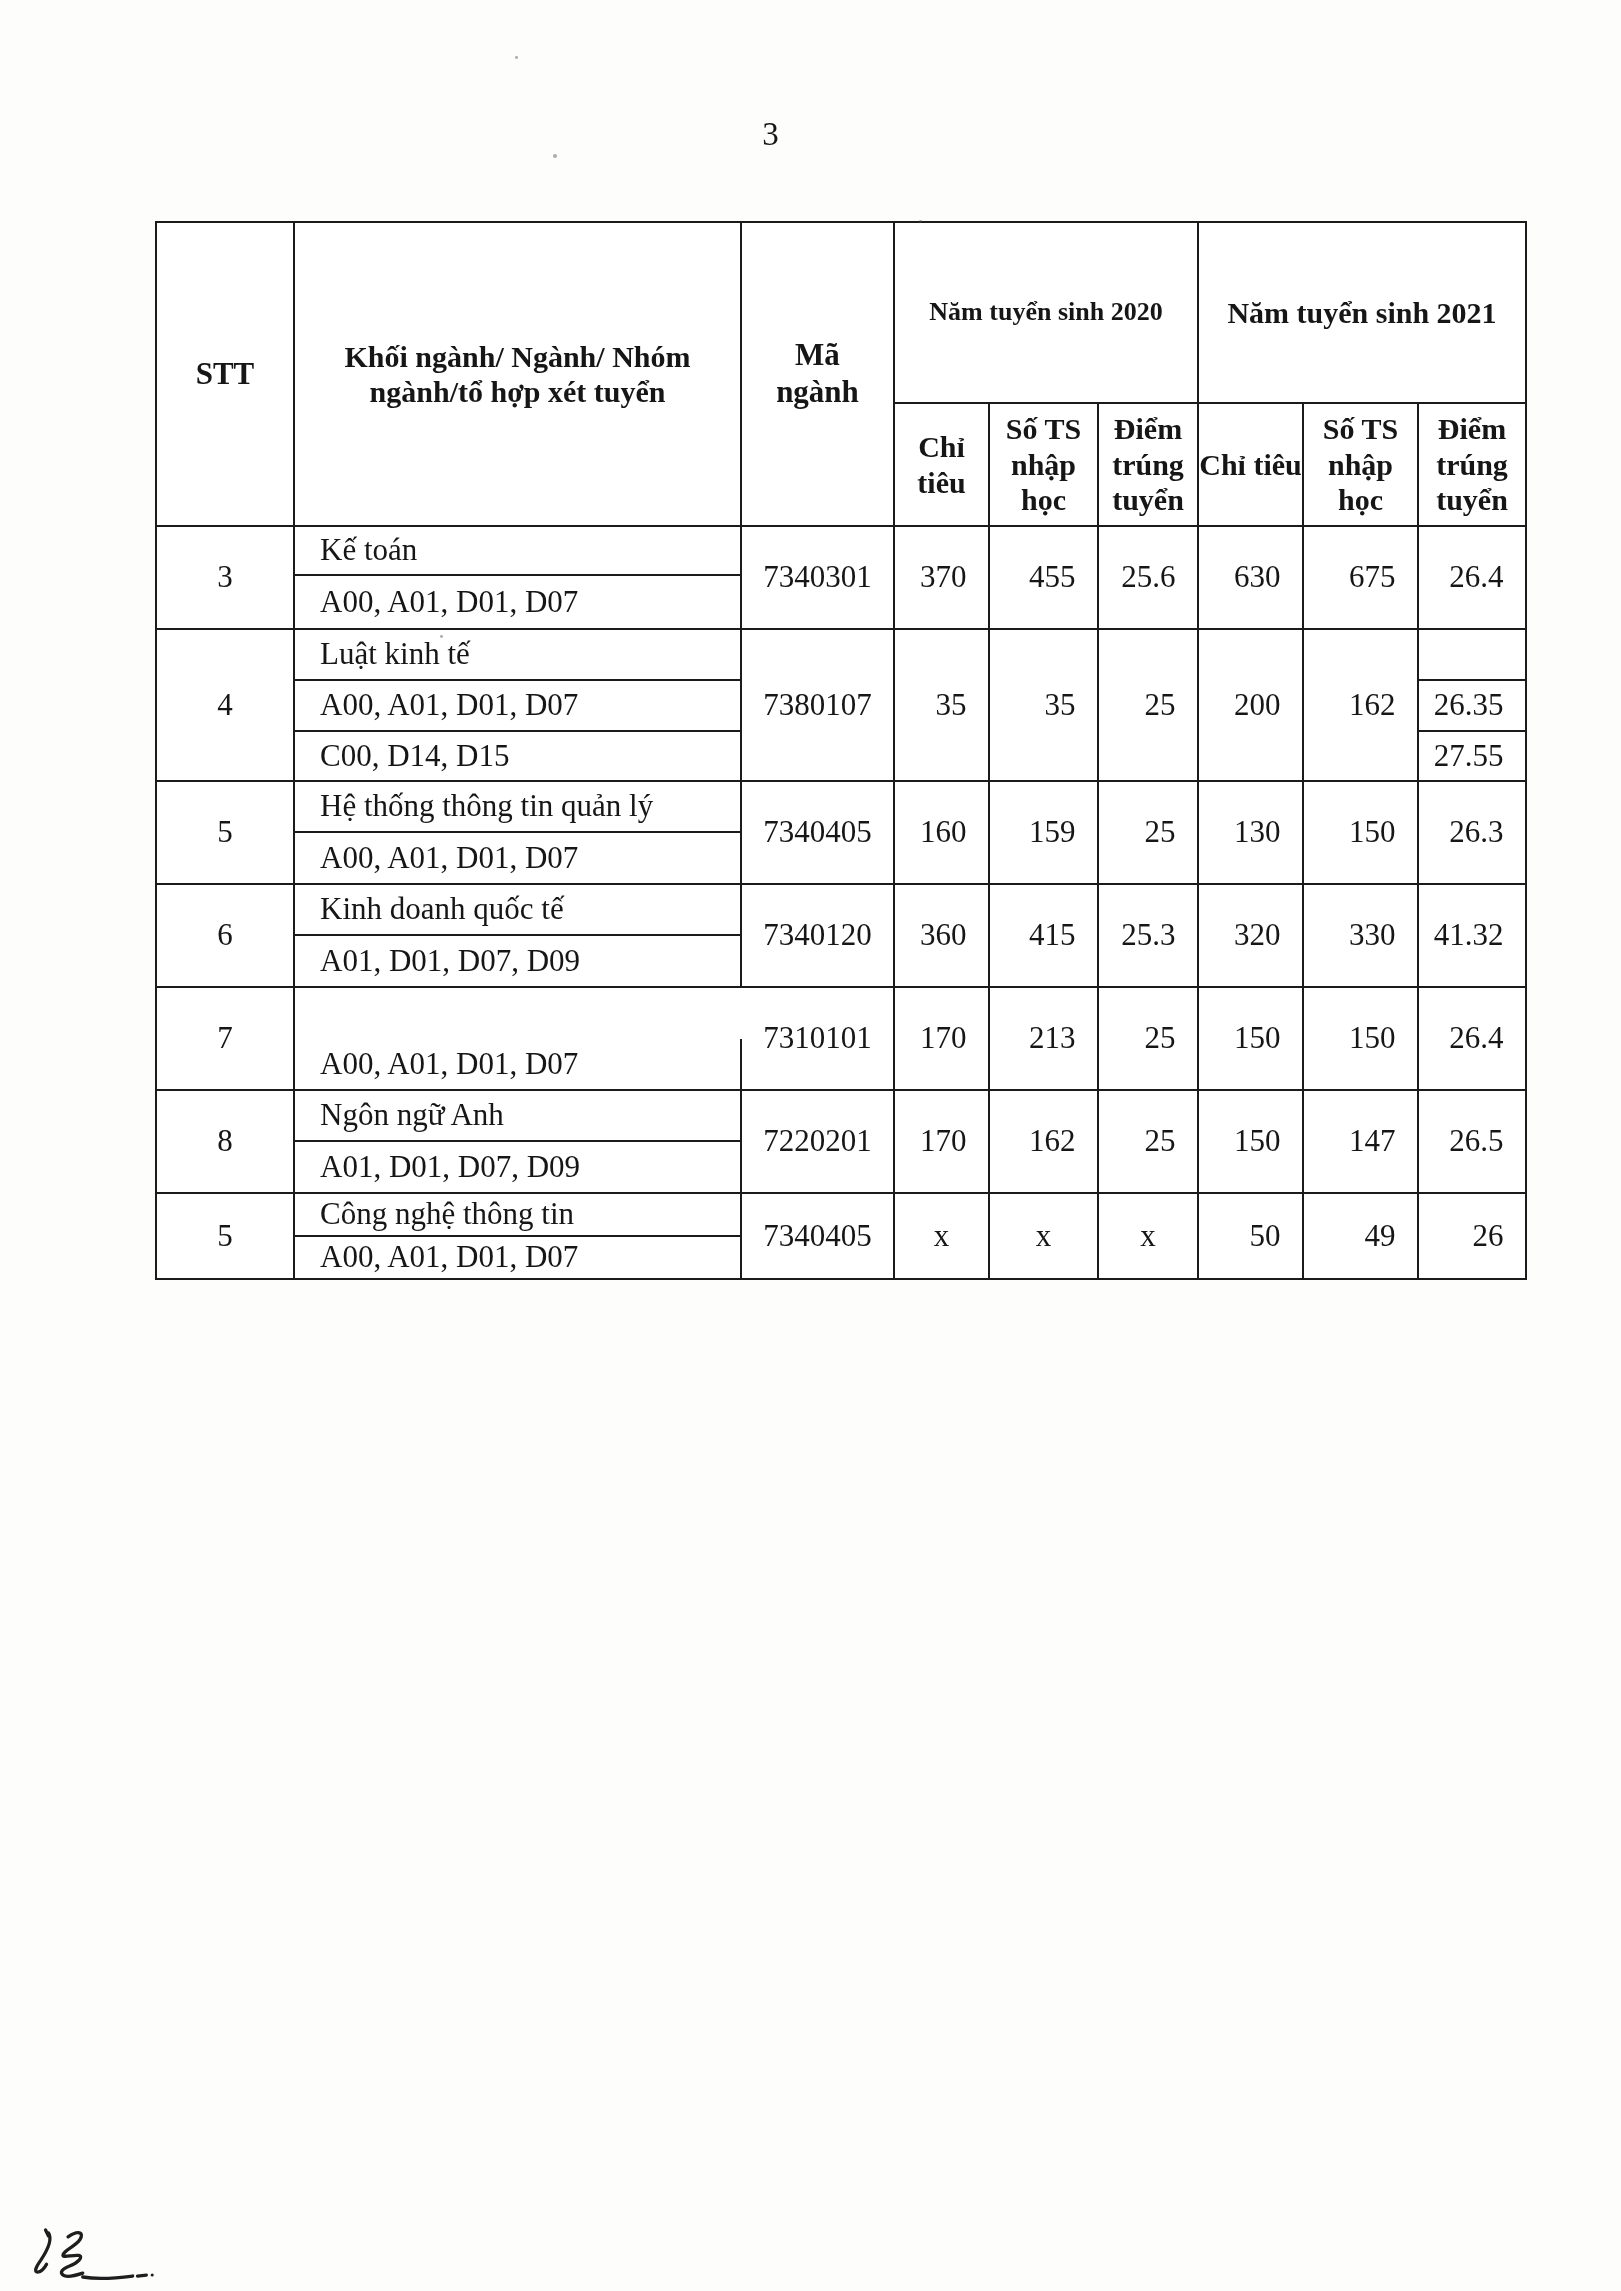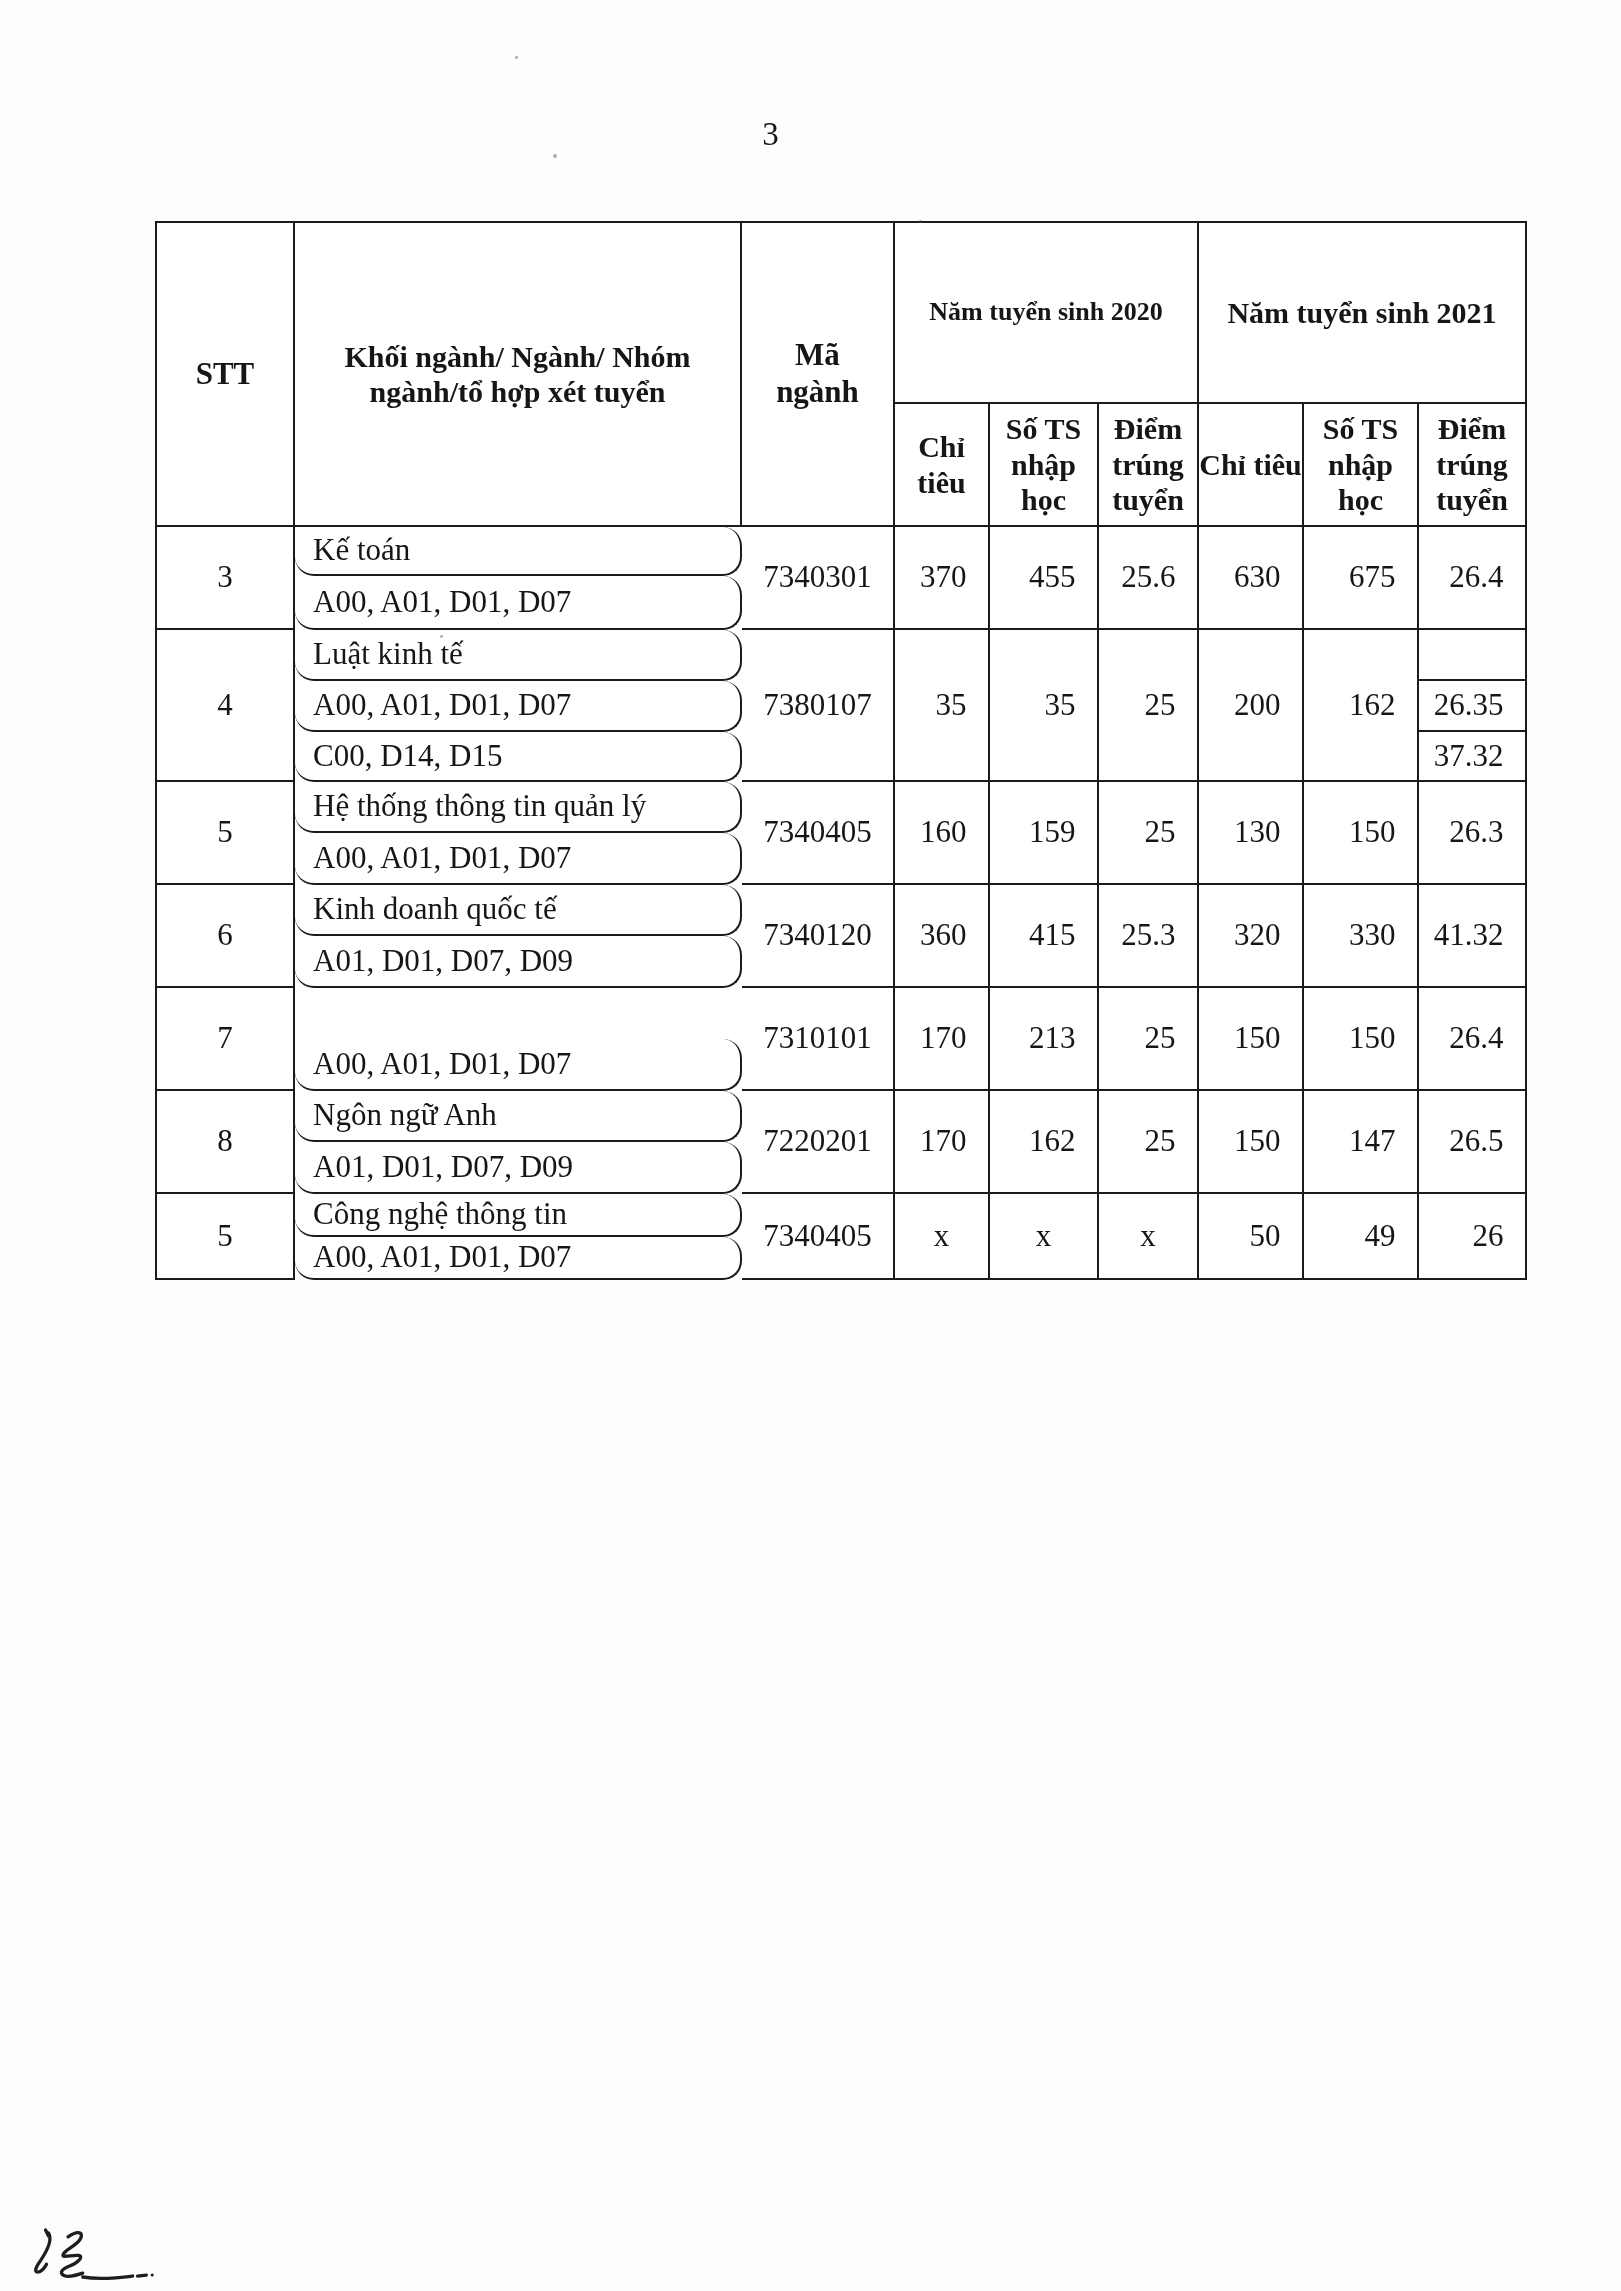--- a/index.html
+++ b/index.html
@@ -20,21 +20,21 @@
     border-top:2px solid #1b1b1b;border-left:2px solid #1b1b1b;
     background:#fff;
   }
   .c{
     border-right:2px solid #1b1b1b;border-bottom:2px solid #1b1b1b;
     display:flex;align-items:center;
     font-size:31px;line-height:1.18;white-space:pre-line;
   }
   .ctr{justify-content:center;text-align:center;}
   .num{justify-content:flex-end;padding-right:21.6px;}
-  .nm{padding-left:18px;border-radius:19px;}
+  .nm{padding-left:25px;}
   .h{font-weight:bold;justify-content:center;text-align:center;}
   .h-sub{font-size:30px;}
   .h-stt{grid-column:1;grid-row:1/3;}
   .h-group{grid-column:2;grid-row:1/3;padding:0 34px;font-size:30px;}
   .h-code{grid-column:3;grid-row:1/3;padding:0 27.4px;}
   .h-y20{grid-column:4/7;grid-row:1;font-size:26px;}
   .h-y21{grid-column:7/10;grid-row:1;font-size:30px;}
   .h-q20{grid-column:4;grid-row:2;}
   .h-e20{grid-column:5;grid-row:2;}
   .h-s20{grid-column:6;grid-row:2;}
@@ -78,21 +78,21 @@
       <div class="c nm" style="grid-area: 6 / 2;">A00, A01, D01, D07</div>
       <div class="c nm" style="grid-area: 7 / 2;">C00, D14, D15</div>
       <div class="c ctr" style="grid-area: 5 / 3 / 8;">7380107</div>
       <div class="c num" style="grid-area: 5 / 4 / 8;">35</div>
       <div class="c num" style="grid-area: 5 / 5 / 8;">35</div>
       <div class="c num" style="grid-area: 5 / 6 / 8;">25</div>
       <div class="c num" style="grid-area: 5 / 7 / 8;">200</div>
       <div class="c num" style="grid-area: 5 / 8 / 8;">162</div>
       <div class="c num" style="grid-area: 5 / 9;"></div>
       <div class="c num" style="grid-area: 6 / 9;">26.35</div>
-      <div class="c num" style="grid-area: 7 / 9;">37.32</div>
+      <div class="c num" style="grid-area: 7 / 9;">27.55</div>
       <div class="c ctr" style="grid-area: 8 / 1 / 10;">5</div>
       <div class="c nm" style="grid-area: 8 / 2;">Hệ thống thông tin quản lý</div>
       <div class="c nm" style="grid-area: 9 / 2;">A00, A01, D01, D07</div>
       <div class="c ctr" style="grid-area: 8 / 3 / 10;">7340405</div>
       <div class="c num" style="grid-area: 8 / 4 / 10;">160</div>
       <div class="c num" style="grid-area: 8 / 5 / 10;">159</div>
       <div class="c num" style="grid-area: 8 / 6 / 10;">25</div>
       <div class="c num" style="grid-area: 8 / 7 / 10;">130</div>
       <div class="c num" style="grid-area: 8 / 8 / 10;">150</div>
       <div class="c num" style="grid-area: 8 / 9 / 10;">26.3</div>

